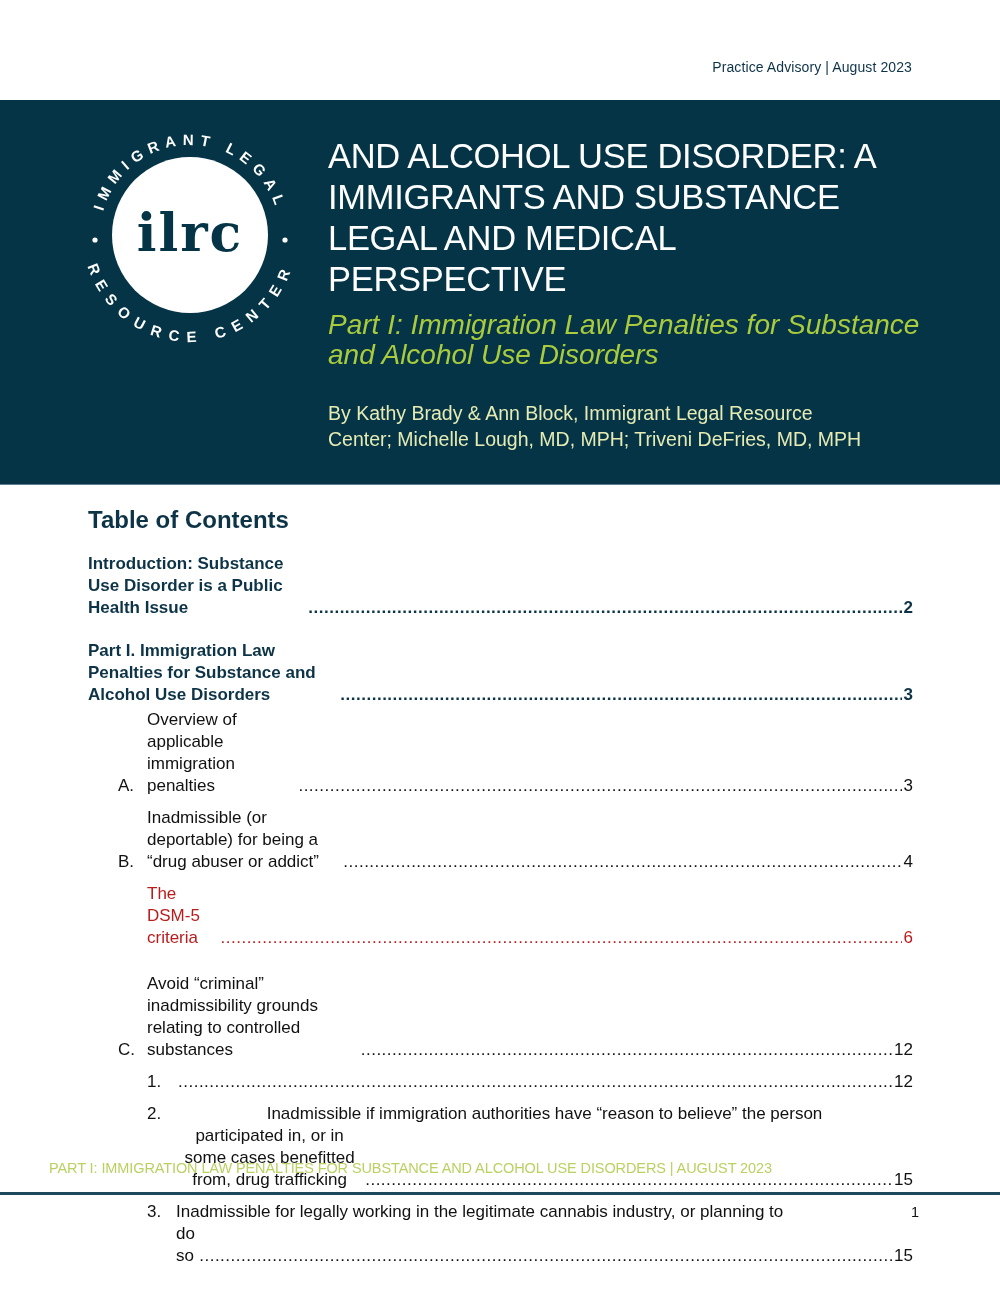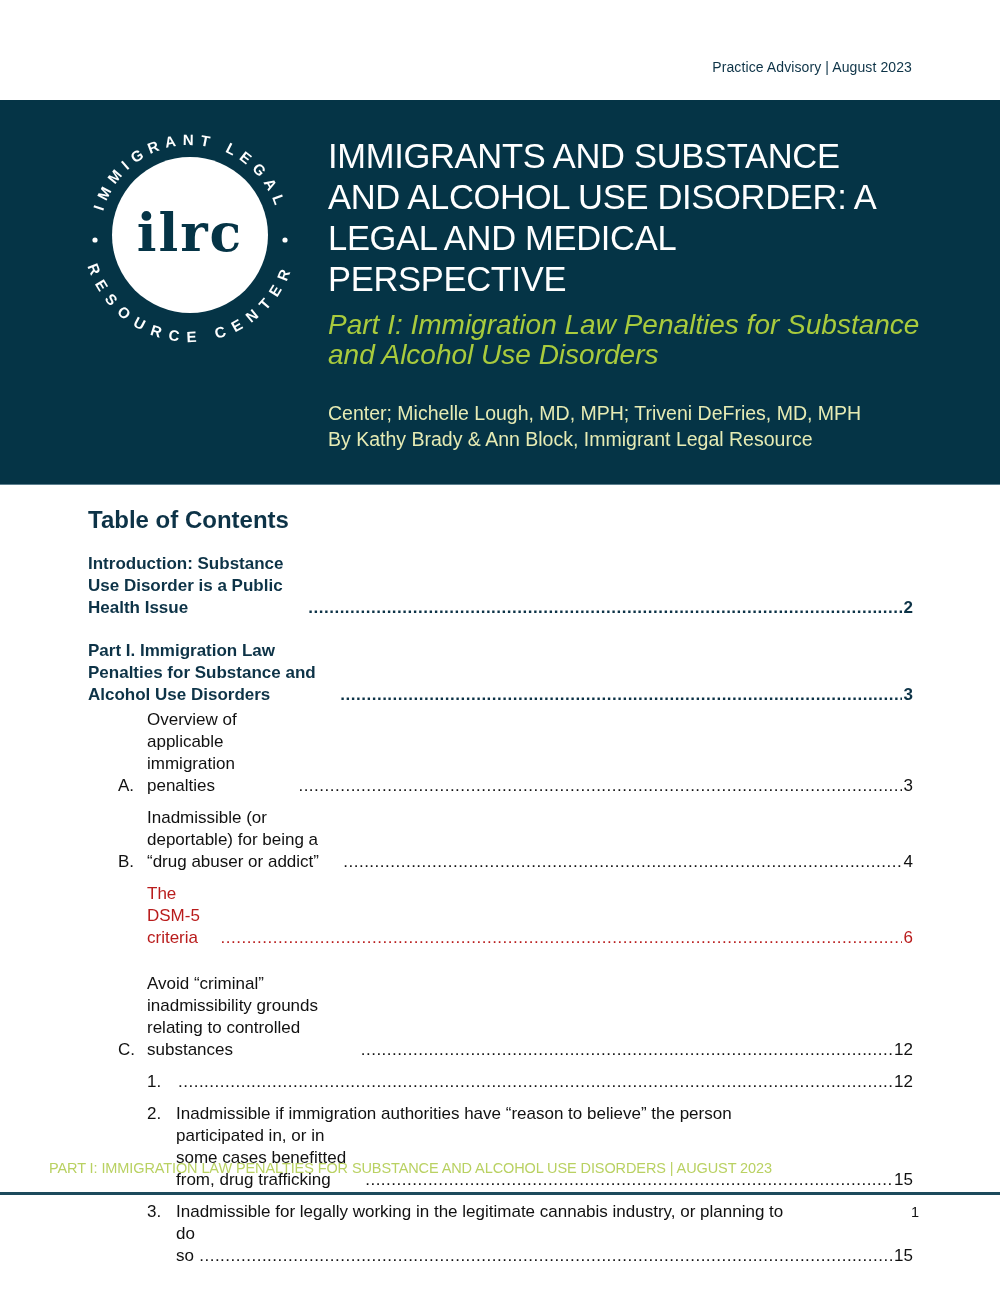--- a/index.html
+++ b/index.html
@@ -96,32 +96,32 @@
       <textPath href="#ringBottom" startOffset="50%" text-anchor="middle">RESOURCE CENTER</textPath>
     </text>
     <circle cx="13" cy="113" r="2.6" fill="#ffffff"></circle>
     <circle cx="203" cy="113" r="2.6" fill="#ffffff"></circle>
     <text x="108" y="124" text-anchor="middle" font-family="DejaVu Serif, serif" font-size="52" font-weight="bold" fill="#053446" letter-spacing="2">ilrc</text>
   </svg>
 </div>
 
 <div class="title-block">
   <h1 class="main-title">
+    <div>AND ALCOHOL USE DISORDER: A</div>
     <div>IMMIGRANTS AND SUBSTANCE</div>
-    <div>AND ALCOHOL USE DISORDER: A</div>
     <div>LEGAL AND MEDICAL</div>
     <div>PERSPECTIVE</div>
   </h1>
   <div class="subtitle">
     <div>Part I: Immigration Law Penalties for Substance</div>
     <div>and Alcohol Use Disorders</div>
   </div>
   <div class="authors">
+    <div>By Kathy Brady &amp; Ann Block, Immigrant Legal Resource</div>
     <div>Center; Michelle Lough, MD, MPH; Triveni DeFries, MD, MPH</div>
-    <div>By Kathy Brady &amp; Ann Block, Immigrant Legal Resource</div>
   </div>
 </div>
 
 <div class="toc">
   <h2 class="toc-title">Table of Contents</h2>
 
   <div class="toc-entry lvl0">
     <div class="entry-body">
       <span class="entry-text">Introduction: Substance Use Disorder is a Public Health Issue</span>
       <span class="leader"></span>
@@ -175,21 +175,21 @@
   <div class="toc-entry lvl2">
     <span class="marker">1.</span>
     <div class="entry-body">
       <span class="leader"></span>
       <span class="page-num">12</span>
     </div>
   </div>
 
   <div class="toc-entry lvl2" style="align-items:flex-start;">
     <span class="marker">2.</span>
-    <div style="flex:1 1 auto; min-width:0;">
+    <div style="flex:1 1 auto; min-width:0;text-align:center;">
       <div>Inadmissible if immigration authorities have “reason to believe” the person</div>
       <div class="entry-body">
         <span class="entry-text">participated in, or in some cases benefitted from, drug trafficking</span>
         <span class="leader"></span>
         <span class="page-num">15</span>
       </div>
     </div>
   </div>
 
   <div class="toc-entry lvl2" style="align-items:flex-start;">

